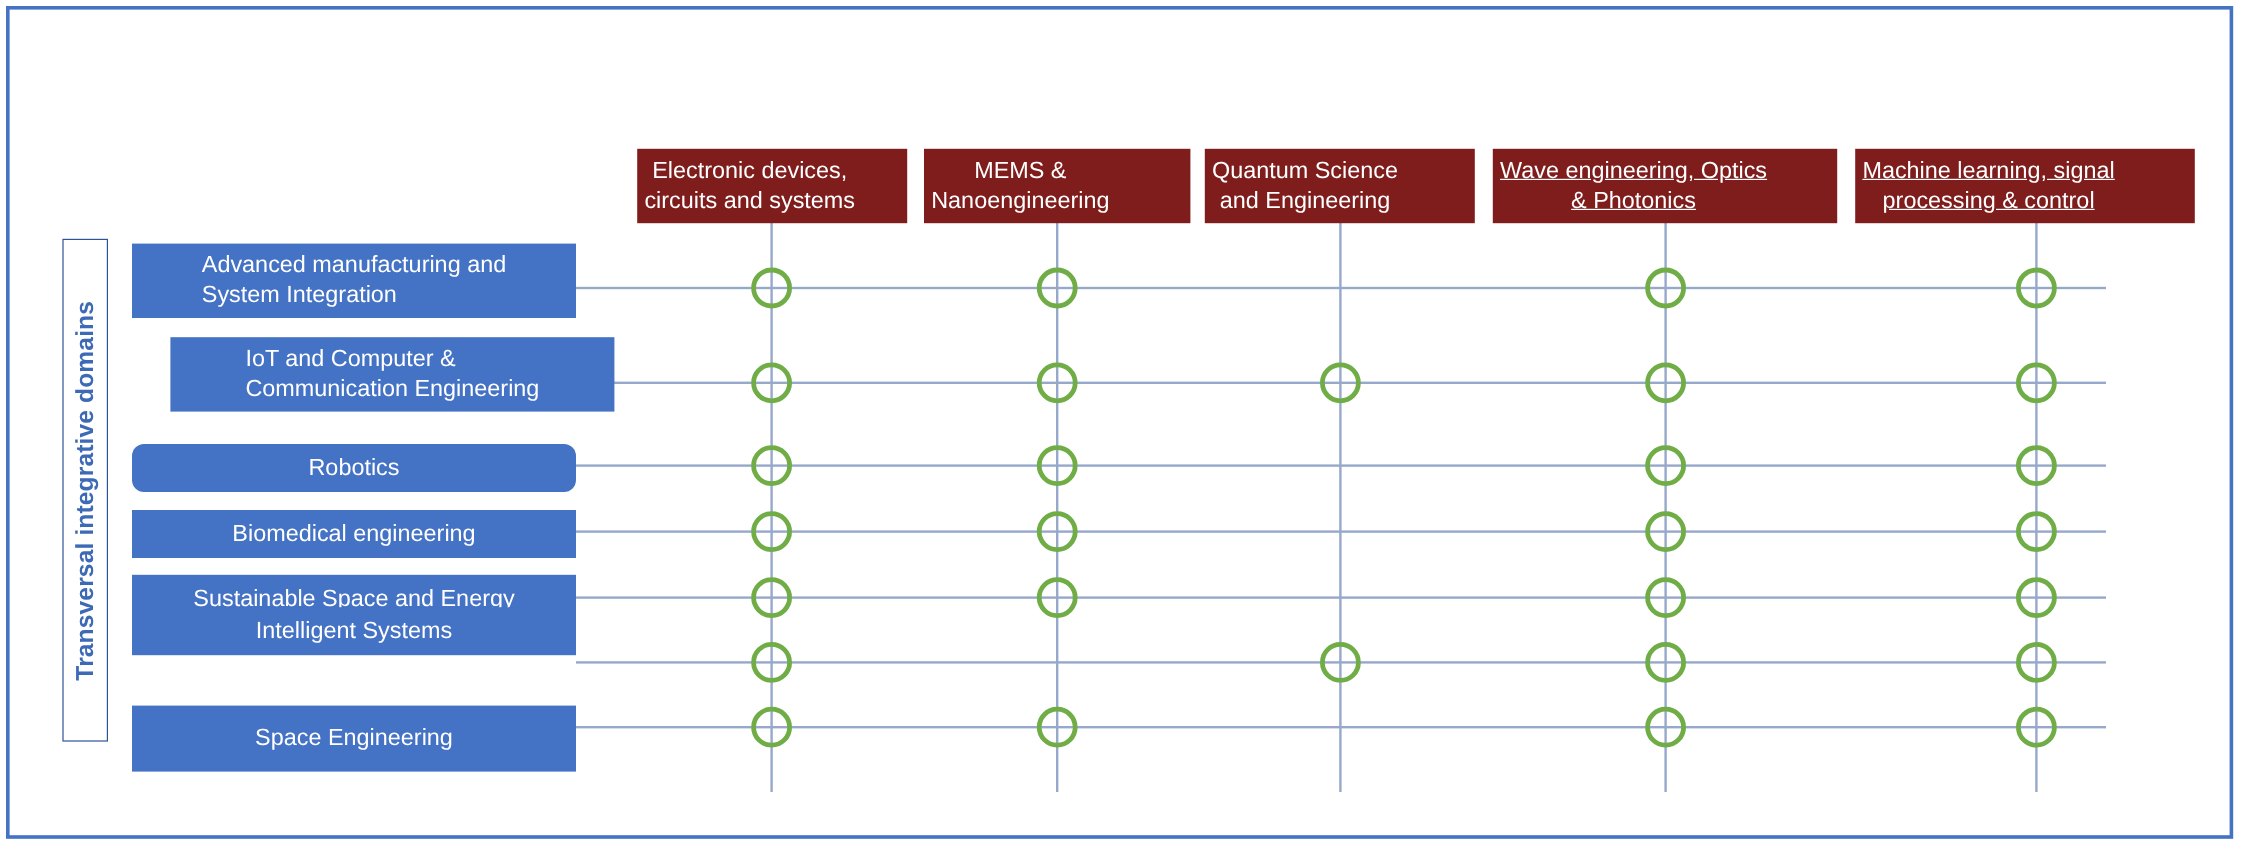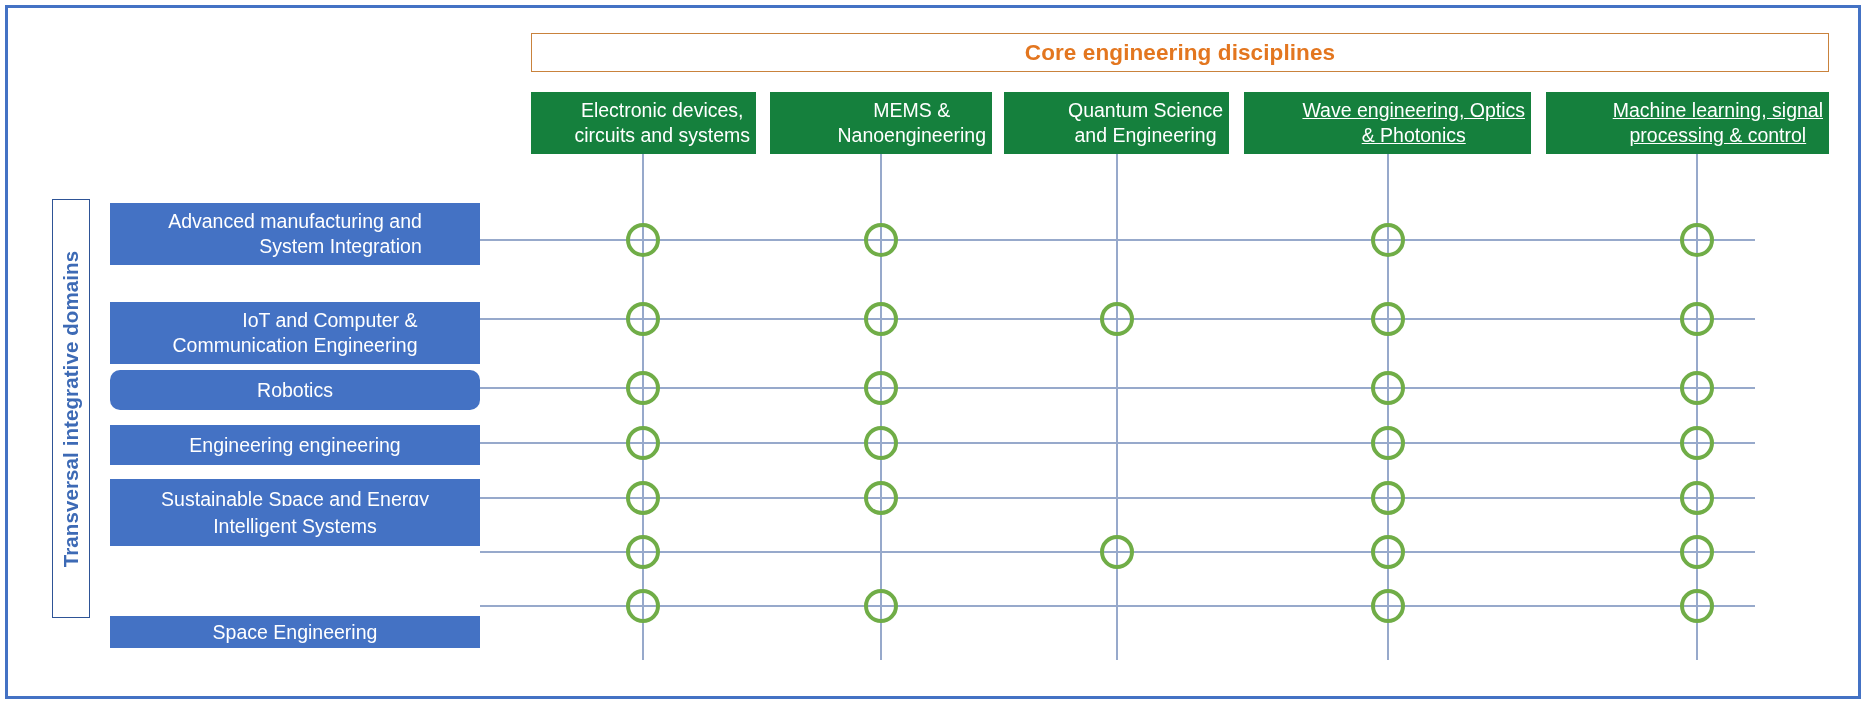--- a/index.html
+++ b/index.html
@@ -50,30 +50,31 @@
     color: #E3761F;
     font-size: 22.5px;
     font-weight: bold;
     letter-spacing: 0.1px;
     white-space: nowrap;
   }
 
   
   .col-header {
     position: absolute;
-    background: #15803d;
+    background: #7f1d1d;
     color: #ffffff;
     font-size: 19.5px;
     line-height: 25px;
     display: flex;
     align-items: center;
-    justify-content: flex-end;
+    justify-content: flex-start;
     text-align: center;
     box-sizing: border-box;
     padding: 2px 6px;
+    margin-top: 32px;
   }
   .col-header .ch-text { display: block; }
 
   
   #side-label-box {
     position: absolute;
     left: 52px;
     top: 199px;
     width: 38px;
     height: 419px;
@@ -98,21 +99,21 @@
     position: absolute;
     left: 110px;
     width: 370px;
     background: #4472C4;
     color: #ffffff;
     font-size: 19.5px;
     line-height: 25px;
     display: flex;
     align-items: center;
     justify-content: center;
-    text-align: right;
+    text-align: left;
     box-sizing: border-box;
     padding: 2px 22px;
   }
 
   
   .hline {
     position: absolute;
     height: 1.2px;
     background: #97A9CB;
     left: 480px;
@@ -134,23 +135,20 @@
     background: transparent;
   }
 </style>
 </head>
 <body>
 
 <div id="canvas">
 
   <div id="outer-frame"></div>
 
-  <div id="core-banner">
-    <span class="banner-text">Core engineering disciplines</span>
-  </div>
 
   <div id="side-label-box">
     <span class="side-text">Transversal integrative domains</span>
   </div>
 
   <div id="vlines-layer">
       <div class="vline" style="left: 642.4px; top: 154px; height: 506px;"></div>
       <div class="vline" style="left: 880.4px; top: 154px; height: 506px;"></div>
       <div class="vline" style="left: 1116.4px; top: 154px; height: 506px;"></div>
       <div class="vline" style="left: 1387.4px; top: 154px; height: 506px;"></div>
@@ -179,36 +177,36 @@
         <span class="ch-text">Wave engineering, Optics<br>&amp; Photonics</span>
       </div>
       <div class="col-header" style="left: 1546px; top: 92px; width: 283px; height: 62px; text-decoration: underline;">
         <span class="ch-text">Machine learning, signal<br>processing &amp; control</span>
       </div>
     </div>
   <div id="rowlabels-layer">
       <div class="row-label" style="top: 203px; height: 62px;">
         <span>Advanced manufacturing and<br>System Integration</span>
       </div>
-      <div class="row-label" style="top: 302px; height: 62px;">
+      <div class="row-label" style="top: 281px; height: 62px; margin-left: 32px;">
         <span>IoT and Computer &amp;<br>Communication Engineering</span>
       </div>
       <div class="row-label" style="top: 370px; height: 40px; border-radius: 10px;">
         <span>Robotics</span>
       </div>
       <div class="row-label" style="top: 425px; height: 40px;">
-        <span>Engineering engineering</span>
+        <span>Biomedical engineering</span>
       </div>
       <div class="row-label" style="top: 479px; height: 40px;">
         <span>Sustainable Space and Energy</span>
       </div>
       <div class="row-label" style="top: 506px; height: 40px;">
         <span>Intelligent Systems</span>
       </div>
-      <div class="row-label" style="top: 616px; height: 32px;">
+      <div class="row-label" style="top: 588px; height: 55px;">
         <span>Space Engineering</span>
       </div>
     </div>
   <div id="nodes-layer">
       <div class="node" style="left: 626px; top: 223px; border-color: rgb(112, 173, 71);"></div>
       <div class="node" style="left: 864px; top: 223px; border-color: rgb(112, 173, 71);"></div>
       <div class="node" style="left: 1371px; top: 223px; border-color: rgb(112, 173, 71);"></div>
       <div class="node" style="left: 1680px; top: 223px; border-color: rgb(112, 173, 71);"></div>
       <div class="node" style="left: 626px; top: 302px; border-color: rgb(112, 173, 71);"></div>
       <div class="node" style="left: 864px; top: 302px; border-color: rgb(112, 173, 71);"></div>

